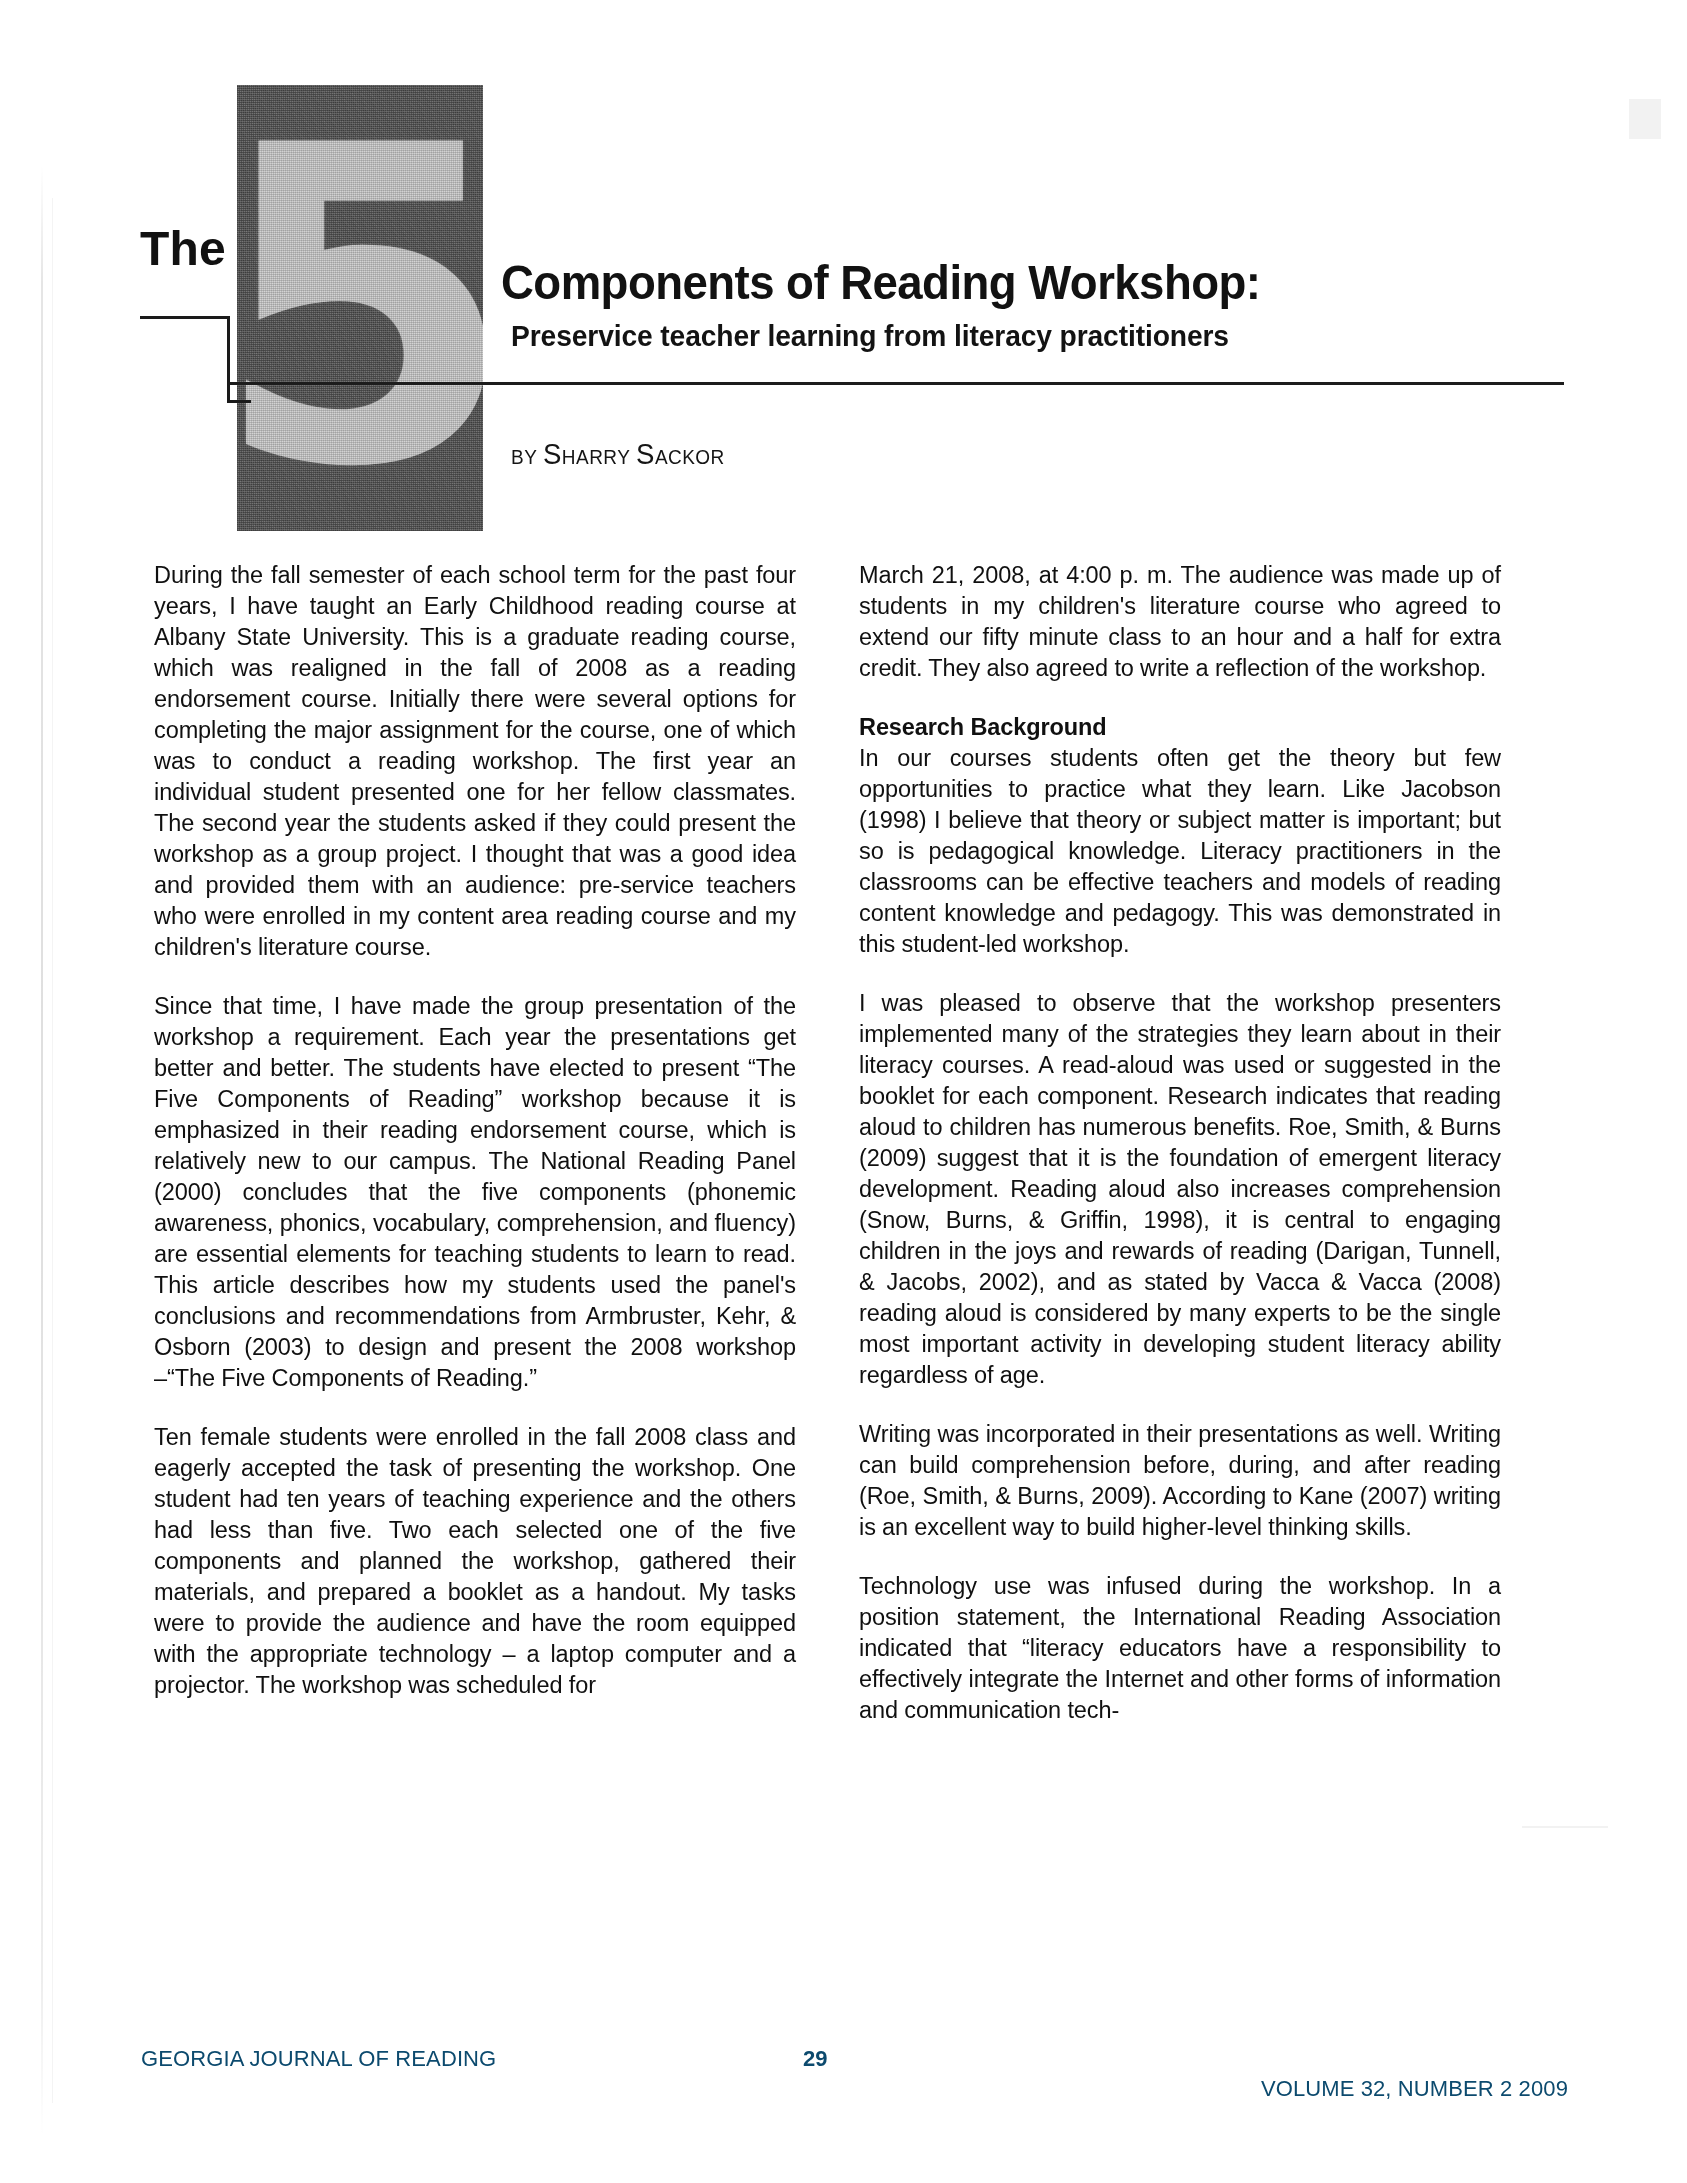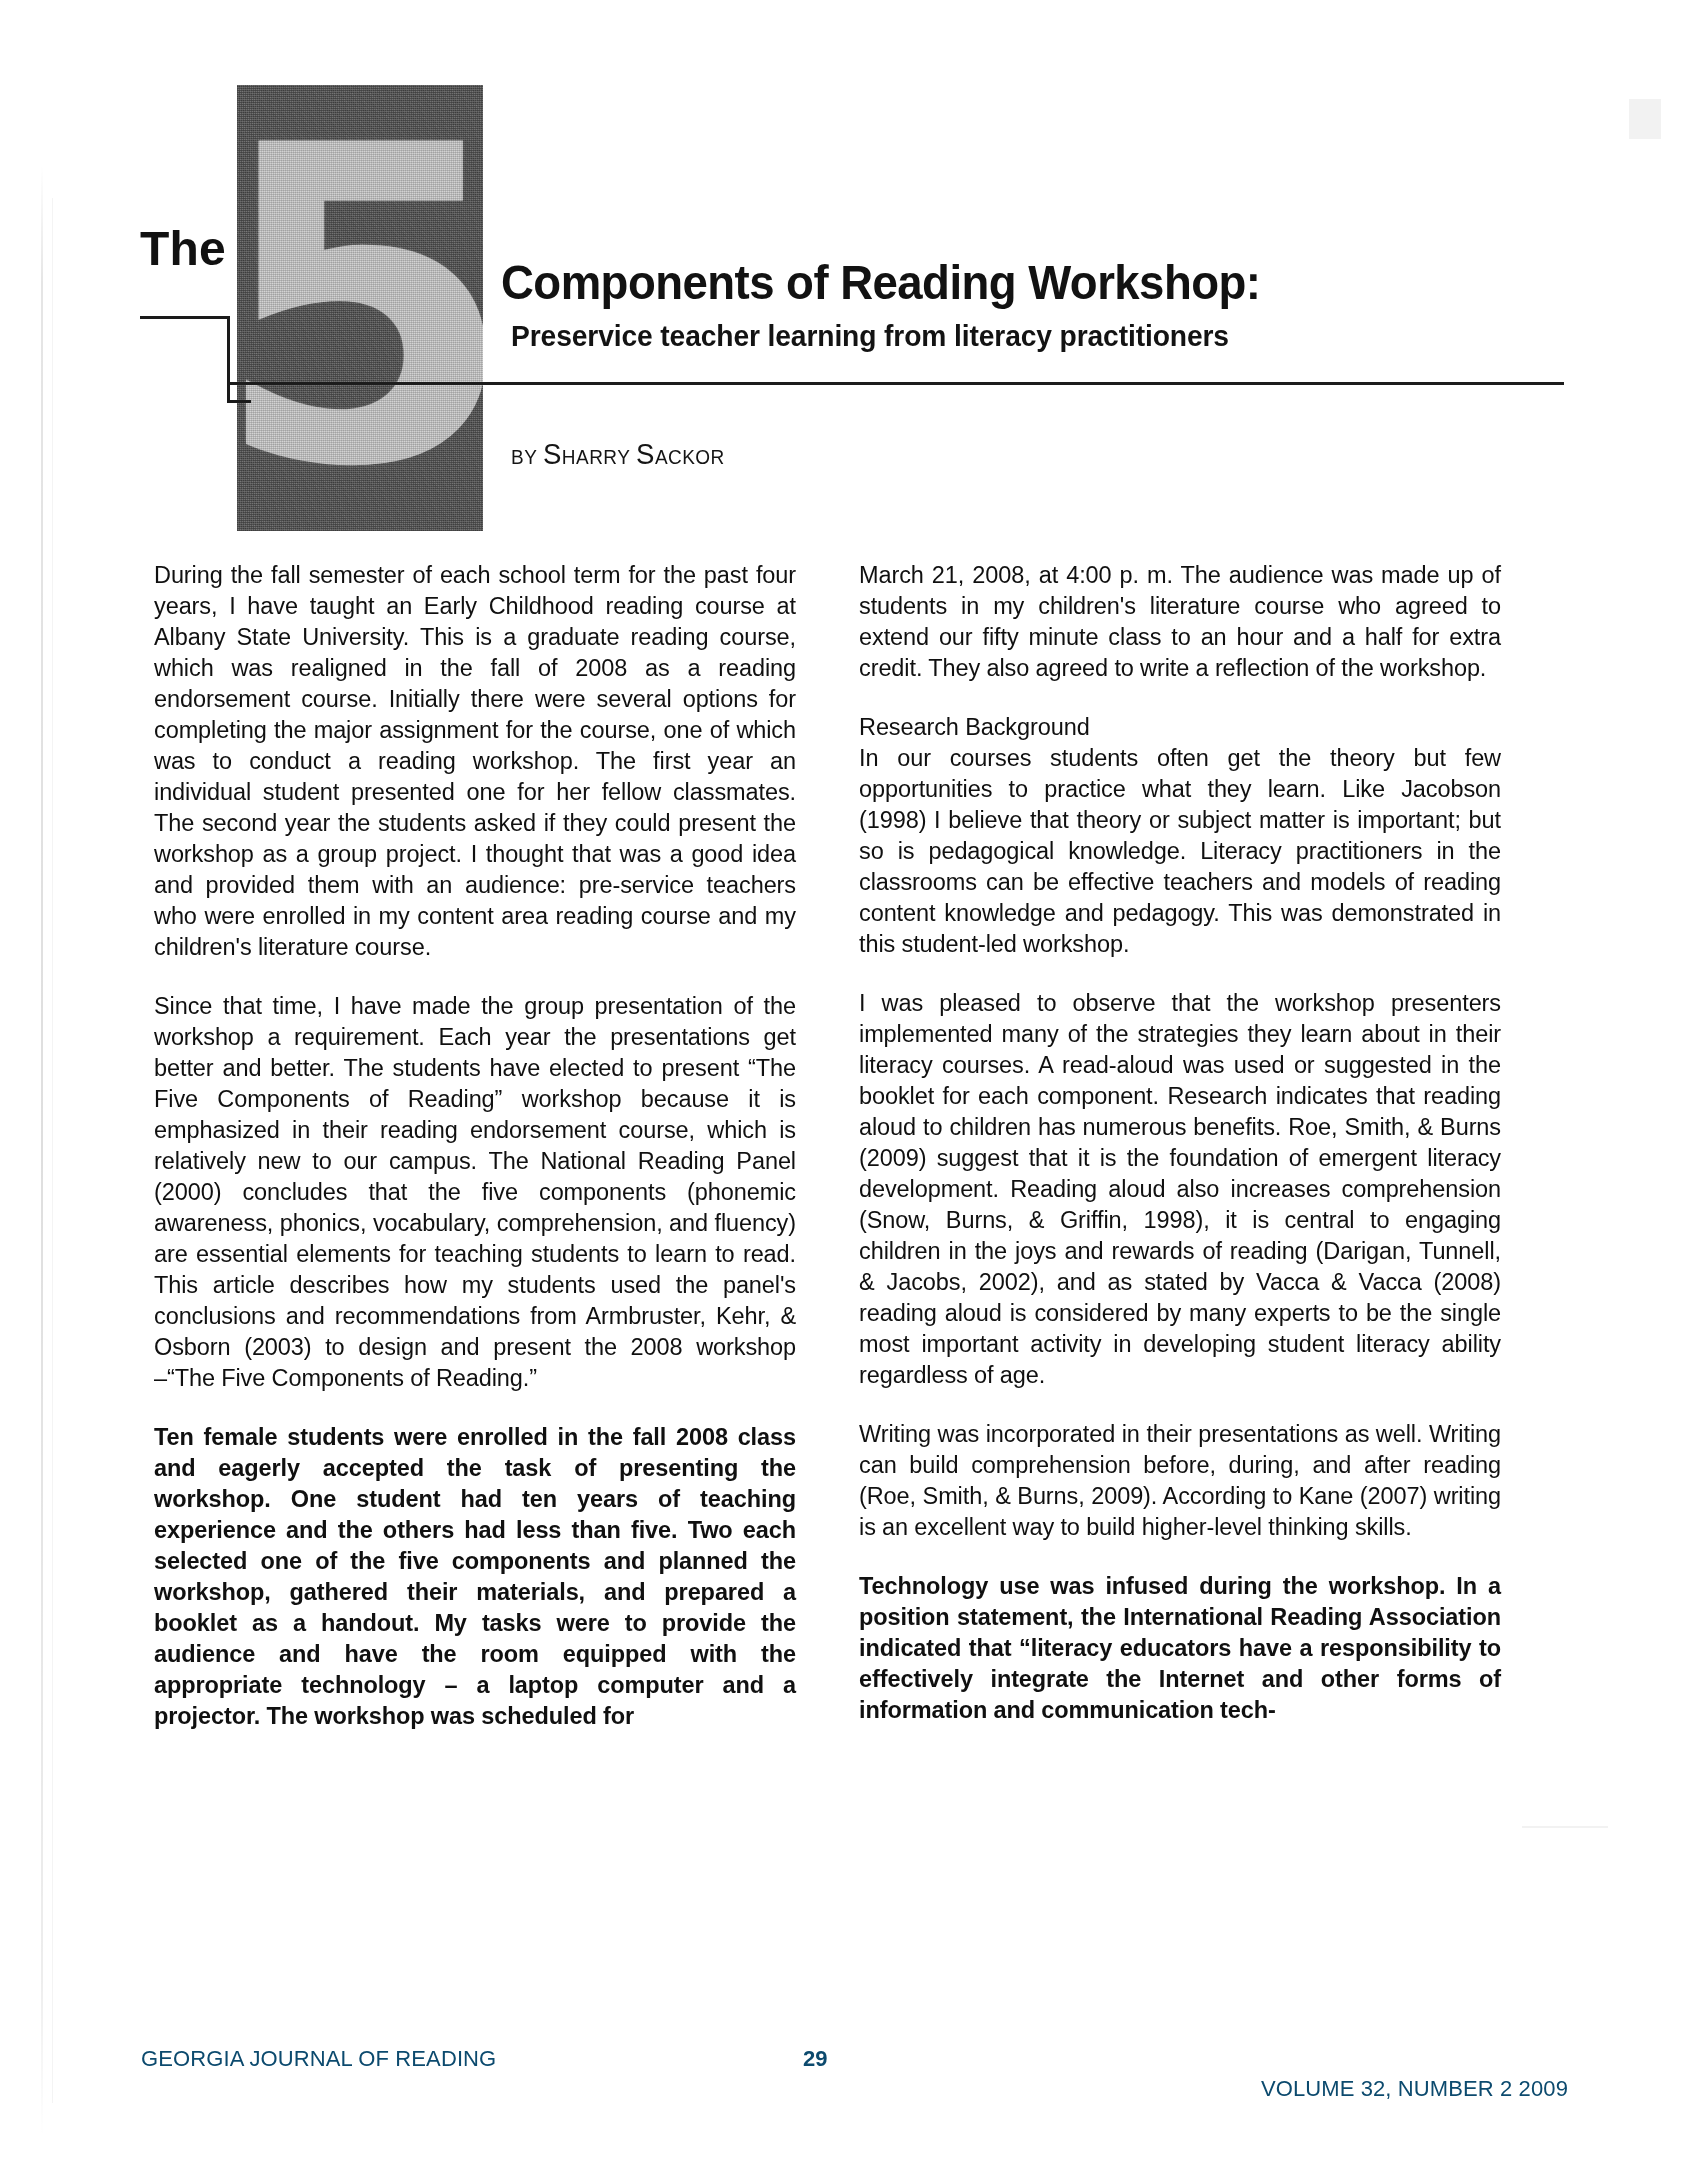--- a/index.html
+++ b/index.html
@@ -234,25 +234,25 @@
     font-family: "Liberation Sans", sans-serif;
     font-size: 23.5px;
     line-height: 31px;
     text-align: justify;
     text-justify: inter-word;
     color: #101010;
     hyphens: none;
     letter-spacing: -0.004em;
     word-spacing: -0.005em;
   }
-  .col p:last-child { margin-bottom: 0; font-weight: bold; }
+  .col p:last-child { margin-bottom: 0; }
 
   .section-head {
     margin: 0 0 0 0 !important;
-    font-weight: 400;
+    font-weight: 700;
     text-align: center;
     font-size: 23.5px;
     line-height: 31px;
   }
   .head-follow { margin-top: 0 !important; }
 
   
   .footer {
     position: absolute;
     left: 141px;

